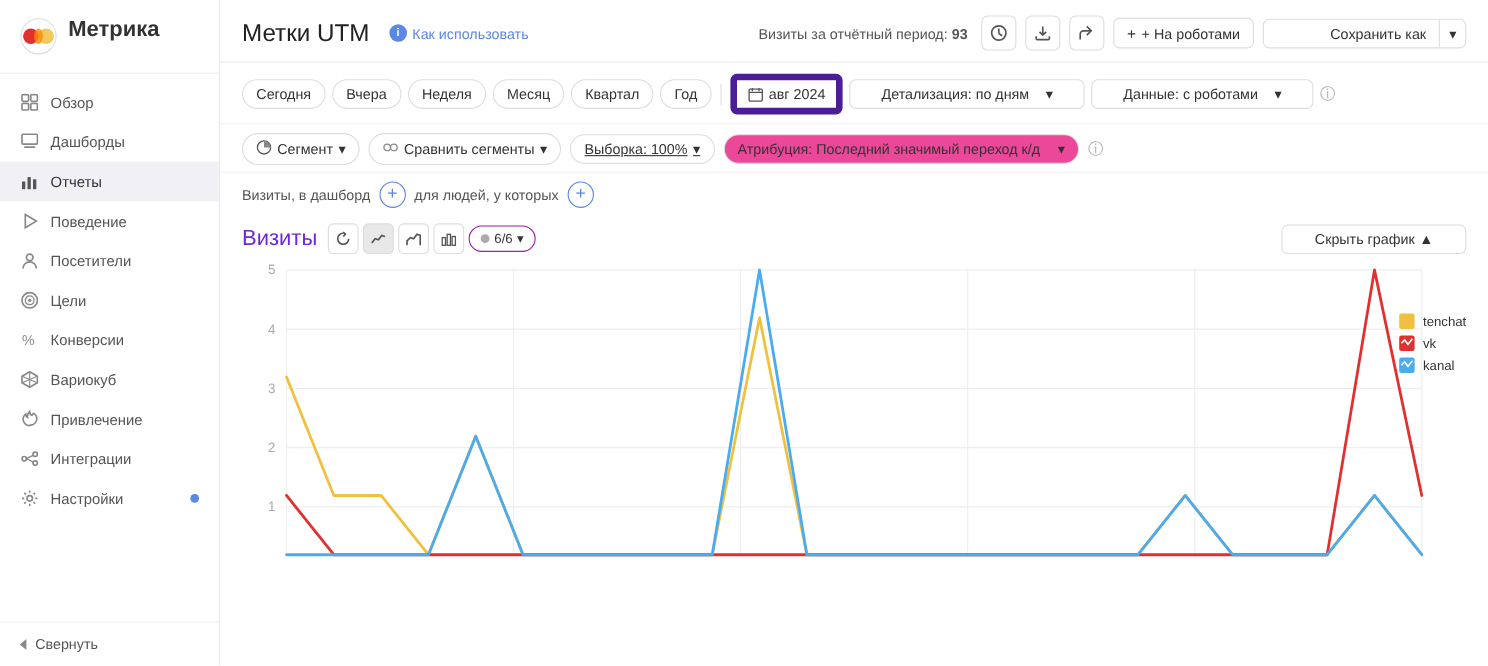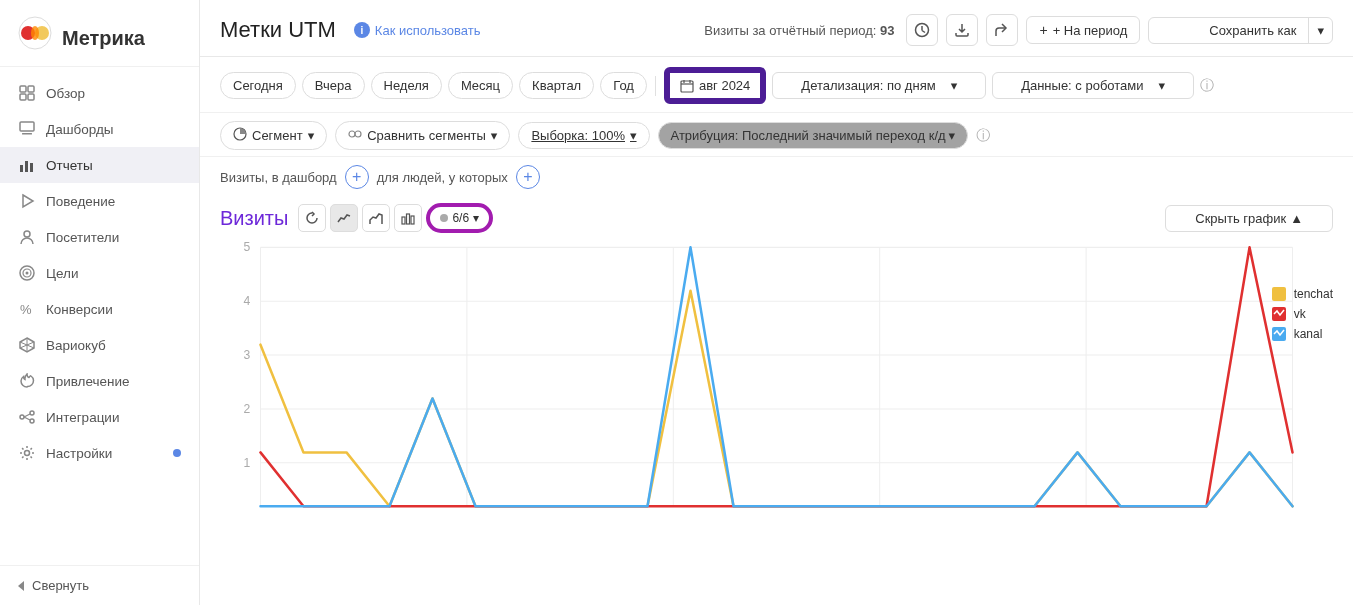--- a/index.html
+++ b/index.html
@@ -10,21 +10,21 @@
       width: 200px;
       min-width: 200px;
       background: #fff;
       border-right: 1px solid #e8e8e8;
       display: flex;
       flex-direction: column;
       height: 100%;
     }
     .sidebar-logo {
       display: flex;
-      align-items: flex-end;
+      align-items: flex-start;
       padding: 16px 18px;
       font-size: 20px;
       font-weight: 600;
       color: #333;
       gap: 10px;
       border-bottom: 1px solid #f0f0f0;
     }
     .logo-icon {
       width: 34px;
       height: 34px;
@@ -217,25 +217,25 @@
       padding: 5px 12px;
       border: 1px solid #ddd;
       border-radius: 20px;
       background: #fff;
       cursor: pointer;
       font-size: 13px;
       color: #333;
       text-decoration: underline;
     }
     .attr-btn {
-      display: flex; align-items: center; gap: 3px;
+      display: flex; align-items: center; gap: 16px;
       padding: 5px 12px;
       border: 1px solid #ddd;
       border-radius: 20px;
-      background: #a3a3a3;
+      background: #ec4899;
       cursor: pointer;
       font-size: 13px;
       color: #333;
     }
 
     
     .condition-row {
       display: flex;
       align-items: center;
       gap: 8px;
@@ -283,21 +283,21 @@
       border-radius: 5px;
       background: #fff;
       display: flex; align-items: center; justify-content: center;
       cursor: pointer;
       color: #555;
     }
     .chart-btn.active { background: #e8e8e8; }
     .series-btn {
       display: flex; align-items: center; gap: 4px;
       padding: 4px 10px;
-      border: 4px solid #a21caf;
+      border: 1px solid #a21caf;
       border-radius: 20px;
       background: #fff;
       cursor: pointer;
       font-size: 12px;
       color: #333;
     }
     .series-dot { width: 8px; height: 8px; border-radius: 50%; background: #aaa; }
     .hide-chart-btn {
       margin-left: auto;
       display: flex; align-items: center; gap: 4px;
@@ -514,21 +514,21 @@
           </svg>
       </div>
       <div class="icon-btn" title="Поделиться">
         <svg width="16" height="16" viewBox="0 0 16 16">
             <path d="M8 2l4 4-4 4" fill="none" stroke="#555" stroke-width="1.5"></path>
             <path d="M12 6H5a3 3 0 00-3 3v5" fill="none" stroke="#555" stroke-width="1.5"></path>
           </svg>
       </div>
       <div class="btn-dashboard">
         <span style="font-size:14px;">+</span>
-        <span>+ На период</span>
+        <span>+ На роботами</span>
       </div>
       <div class="btn-save">
         <span class="btn-save-main">Сохранить как</span>
         <span class="btn-save-arrow">▾</span>
       </div>
     </div>
   </div>
 
   <div class="filters-row">
     <button class="filter-btn">Сегодня</button>

